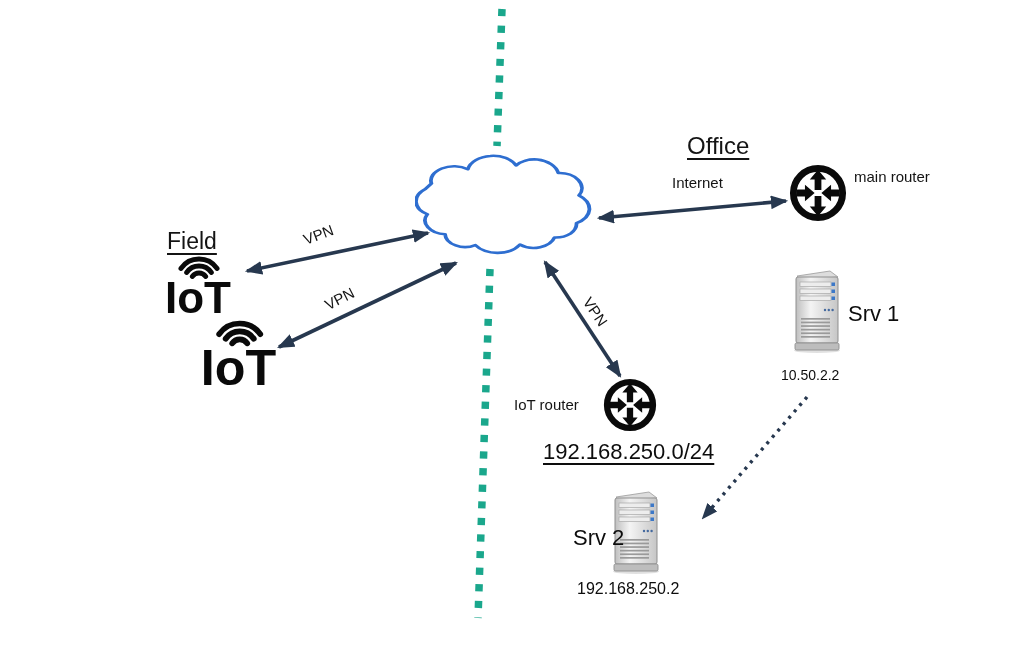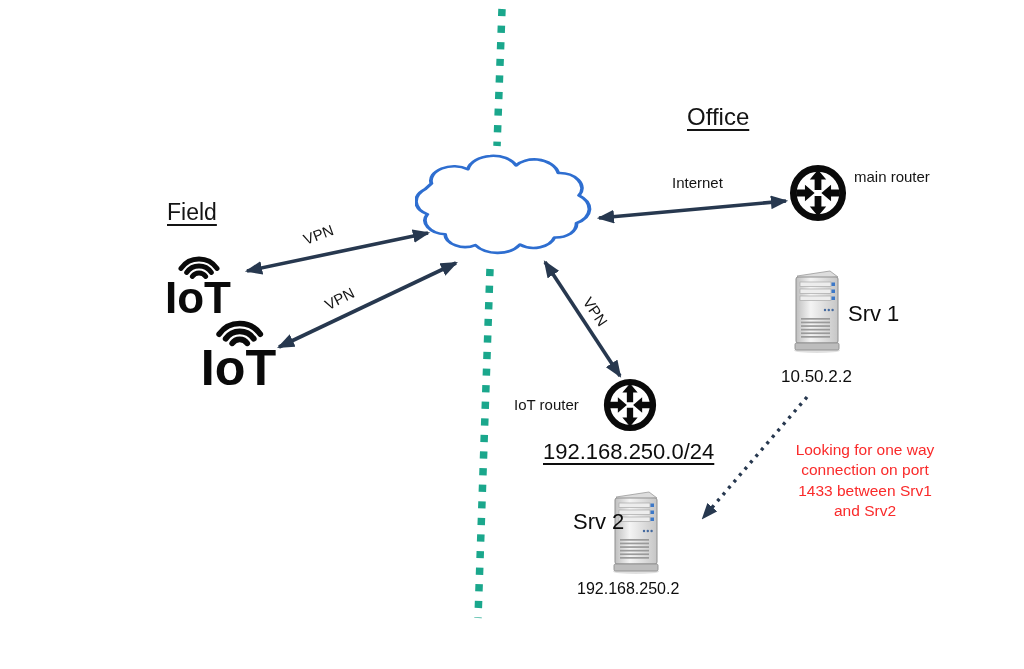--- a/index.html
+++ b/index.html
@@ -1,19 +1,19 @@
 <!DOCTYPE html>
 <html><head>
 <meta charset="utf-8">
 <style>
   html,body{margin:0;padding:0;background:#ffffff;}
   #canvas{position:relative;width:1024px;height:669px;background:#ffffff;overflow:hidden;
           font-family:"Liberation Sans","DejaVu Sans",sans-serif;color:#0d0d0d;}
   .abs{position:absolute;}
-  .region-h{font-size:23px;font-weight:400;text-decoration:underline;text-underline-offset:4px;color:#141414;}
+  .region-h{font-size:23px;font-weight:400;text-decoration:underline;text-underline-offset:4px;color:#141414;margin-top:29px;}
   .net-label{font-size:22px;text-decoration:underline;text-underline-offset:4px;color:#0d0d0d;white-space:nowrap;}
   .dev-label{font-size:22px;color:#0d0d0d;white-space:nowrap;}
   .ip-label{font-size:16px;color:#0d0d0d;white-space:nowrap;}
   .link-label{font-size:15px;color:#141414;white-space:nowrap;}
   .vpn-label{font-size:15px;color:#141414;white-space:nowrap;display:inline-block;}
   .note{width:172px;text-align:center;font-size:15.5px;line-height:1.32;white-space:pre-line;}
   svg{display:block;}
 </style>
 </head>
 <body>
@@ -114,21 +114,21 @@
       <rect x="9" y="50" width="29" height="1.7"></rect>
         <rect x="9" y="53.6" width="29" height="1.7"></rect>
       <rect x="9" y="57.2" width="29" height="1.7"></rect>
         <rect x="9" y="60.8" width="29" height="1.7"></rect>
       <rect x="9" y="64.4" width="29" height="1.7"></rect>
         <rect x="9" y="68" width="29" height="1.7"></rect>
     </g>
     <rect x="3" y="75" width="44" height="7" rx="1.5" fill="#bdbdbd" stroke="#8f8f8f" stroke-width="0.9"></rect>
   </svg>
   <div class="abs dev-label" style="left:848px;top:301px">Srv 1</div>
-  <div class="abs ip-label" style="left:781px;top:367px;font-size:17px">10.50.2.2</div>
+  <div class="abs ip-label" style="left:781px;top:367px;font-size:14px">10.50.2.2</div>
 
   <svg class="abs" style="left:603px;top:378px" width="54" height="54" viewBox="0 0 60 60">
     <circle cx="30" cy="30" r="25.5" fill="#ffffff" stroke="#0a0a0a" stroke-width="7"></circle>
     <g fill="#0a0a0a">
       <path d="M30,6 L21.5,16 H26.5 V27 H33.5 V16 H38.5 Z"></path>
       <path d="M30,54 L21.5,44 H26.5 V33 H33.5 V44 H38.5 Z"></path>
       <path d="M26.5,30 L16.5,21.5 V26.5 H7.5 V33.5 H16.5 V38.5 Z"></path>
       <path d="M33.5,30 L43.5,21.5 V26.5 H52.5 V33.5 H43.5 V38.5 Z"></path>
     </g>
   </svg>
@@ -162,21 +162,17 @@
     <g fill="#9a9a9a">
       <rect x="9" y="50" width="29" height="1.7"></rect>
         <rect x="9" y="53.6" width="29" height="1.7"></rect>
       <rect x="9" y="57.2" width="29" height="1.7"></rect>
         <rect x="9" y="60.8" width="29" height="1.7"></rect>
       <rect x="9" y="64.4" width="29" height="1.7"></rect>
         <rect x="9" y="68" width="29" height="1.7"></rect>
     </g>
     <rect x="3" y="75" width="44" height="7" rx="1.5" fill="#bdbdbd" stroke="#8f8f8f" stroke-width="0.9"></rect>
   </svg>
-  <div class="abs dev-label" style="left:573px;top:509px">Srv 2</div>
+  <div class="abs dev-label" style="left:573px;top:525px">Srv 2</div>
   <div class="abs ip-label" style="left:577px;top:580px">192.168.250.2</div>
 
-  <div class="abs note" style="left:779px;top:440px;color:#fa2a2a">Looking for one way
-connection on port
-1433 between Srv1
-and Srv2</div>
 
 </div>
 
 </body></html>

